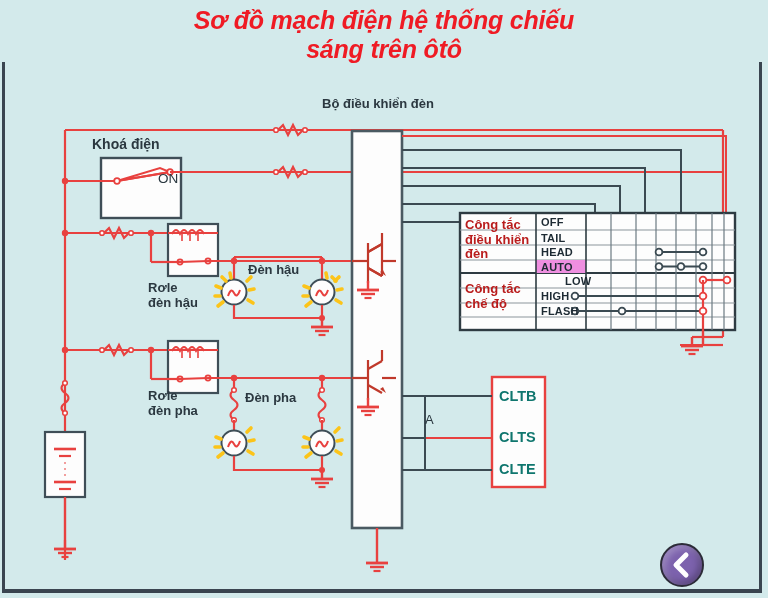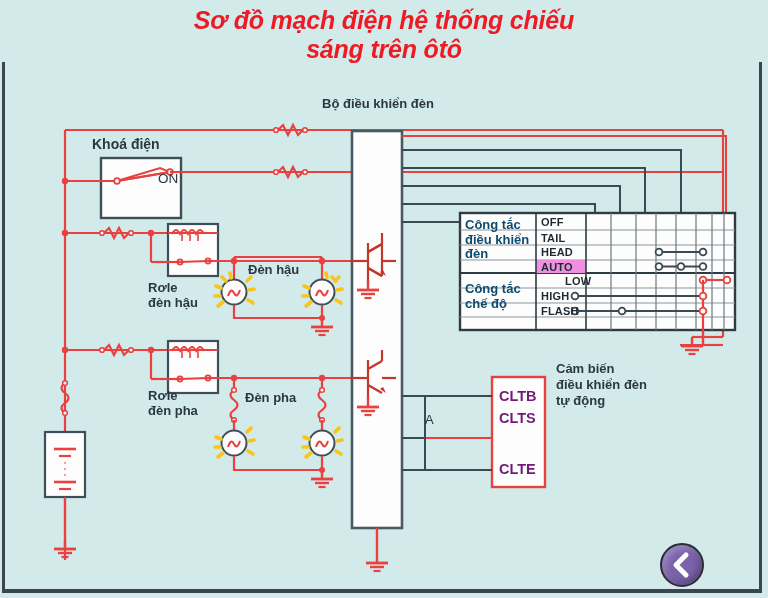--- a/index.html
+++ b/index.html
@@ -28,23 +28,23 @@
   .lbl-sys{left:38px;top:88px;font-size:13.5px;}
   .lbl-ctrl{left:322px;top:96px;font-size:13px;}
   .lbl-khoa{left:92px;top:136px;font-size:14px;}
   .lbl-on{left:158px;top:171px;font-size:13.5px;font-weight:normal;}
   .lbl-role-hau{left:148px;top:280px;font-size:13px;line-height:15px;}
   .lbl-den-hau{left:248px;top:262px;font-size:13px;}
   .lbl-role-pha{left:148px;top:388px;font-size:13px;line-height:15px;}
   .lbl-den-pha{left:245px;top:390px;font-size:13px;}
   .lbl-sensor{left:556px;top:361px;font-size:13px;line-height:16px;font-weight:bold;}
   .lbl-a{left:425px;top:412px;font-size:13px;font-weight:normal;}
-  .pin{position:absolute;color:#701a75;font-size:14.5px;font-weight:bold;z-index:6;}
+  .pin{position:absolute;color:#0f766e;font-size:14.5px;font-weight:bold;z-index:6;}
   .tbl-rowlabel{position:absolute;color:#1d2a33;font-size:11px;font-weight:bold;z-index:6;letter-spacing:0.2px;}
-  .tbl-grouplabel{position:absolute;color:#0c4a6e;font-size:13px;font-weight:bold;line-height:14.5px;z-index:6;white-space:pre-line;}
+  .tbl-grouplabel{position:absolute;color:#b91c1c;font-size:13px;font-weight:bold;line-height:14.5px;z-index:6;white-space:pre-line;}
   #backbtn{
     position:absolute;left:660px;top:543px;width:40px;height:40px;border-radius:50%;
     background:#7c62ad;border:2px solid #2c2c38;z-index:8;cursor:pointer;
     box-shadow:inset -3px -3px 7px rgba(0,0,0,.28), inset 3px 3px 7px rgba(255,255,255,.28);
   }
   #backbtn svg{position:absolute;left:0;top:0;}
 </style>
 </head>
 <body>
 
@@ -335,27 +335,24 @@
 
   <div class="lbl lbl-ctrl">Bộ điều khiển đèn</div>
   <div class="lbl lbl-khoa">Khoá điện</div>
   <div class="lbl lbl-on">ON</div>
   <div class="lbl lbl-role-hau">Rơle
 đèn hậu</div>
   <div class="lbl lbl-den-hau">Đèn hậu</div>
   <div class="lbl lbl-role-pha">Rơle
 đèn pha</div>
   <div class="lbl lbl-den-pha">Đèn pha</div>
-  <div class="lbl lbl-sensor">Cảm biến
-điều khiển đèn
-tự động</div>
   <div class="lbl lbl-a">A</div>
 
   <div class="pin" style="left:499px;top:388px;">CLTB</div>
-  <div class="pin" style="left:499px;top:410px;">CLTS</div>
+  <div class="pin" style="left:499px;top:429px;">CLTS</div>
   <div class="pin" style="left:499px;top:461px;">CLTE</div>
 
   <div class="tbl-grouplabel" style="left:465px;top:218px;">Công tắc
 điều khiển
 đèn</div>
   <div class="tbl-grouplabel" style="left:465px;top:282px;">Công tắc
 chế độ</div>
 
   <div class="tbl-rowlabel" style="left:541px;top:216px;">OFF</div>
   <div class="tbl-rowlabel" style="left:541px;top:232px;">TAIL</div>

